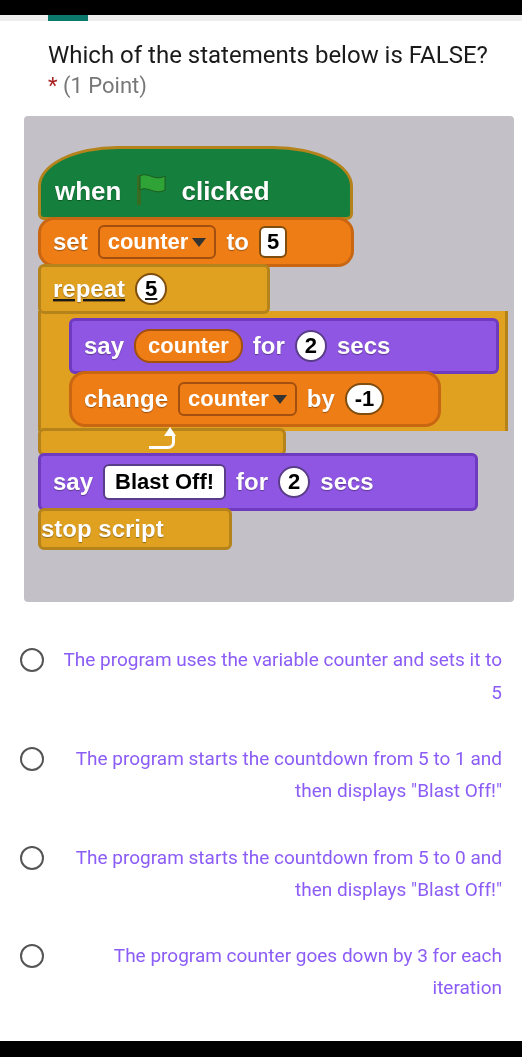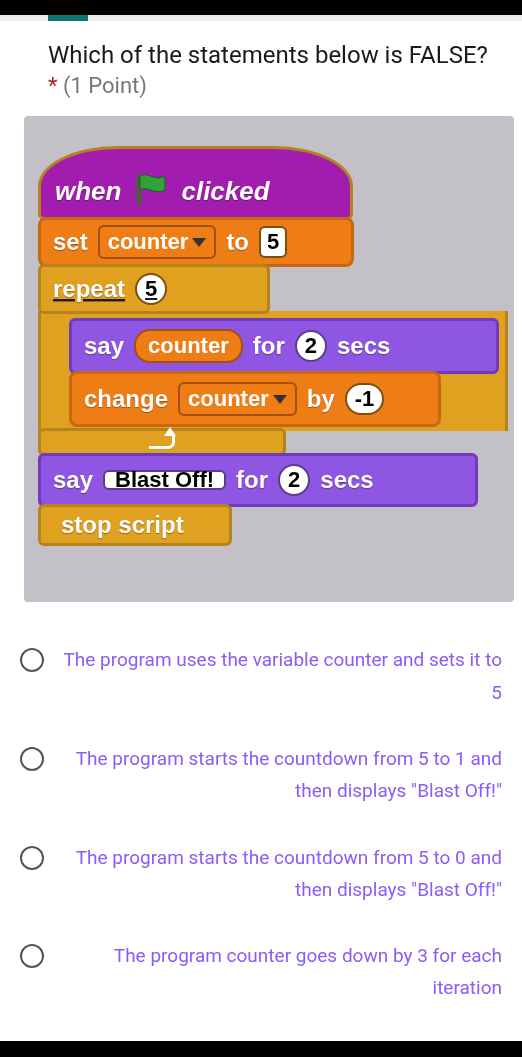--- a/index.html
+++ b/index.html
@@ -26,40 +26,39 @@
     position: relative;
     overflow: hidden;
     border-radius: 4px;
   }
 
   
   .stack { position: absolute; left: 14px; top: 30px; width: 478px; }
   .block { position: relative; font-family: Arial, Helvetica, sans-serif; font-weight: bold; }
   .label { color: #fff; text-shadow: 0 1px 1px rgba(0,0,0,0.35); }
   .hat {
-    background: #a21caf;
+    background: #15803d;
     border: 3px solid #b5831b;
     border-top-left-radius: 80px 40px;
     border-top-right-radius: 80px 40px;
     border-bottom-left-radius: 6px;
     border-bottom-right-radius: 6px;
     height: 74px;
     width: 315px;
     display: flex; align-items: flex-end; padding: 0 14px 10px 14px;
     gap: 12px;
     margin-bottom: -3px;
-    font-style: italic;
   }
   .flag {
     width: 36px; height: 34px; display:inline-block; position:relative;
   }
   .orange {
     background: #ee7d16;
     border: 3px solid #c86612;
-    border-radius: 8px;
+    border-radius: 16px;
     display: flex; align-items: center;
     padding: 8px 12px;
     gap: 10px;
     font-size: 24px;
     margin-bottom: -3px;
   }
   .set-block { width: 316px; height: 50px; }
   .var-slot {
     background: #ee7d16; border: 2px solid #a24f0f;
     border-radius: 6px; height: 34px; display:flex; align-items:center; padding: 0 8px;
@@ -107,25 +106,25 @@
     background:#8f56e3; border:3px solid #6e3ac0; border-radius:6px;
     display:flex; align-items:center; padding:8px 12px; gap:10px; font-size:24px;
     margin-bottom:-3px;
   }
   .reporter {
     background:#ee7d16; border:2px solid #a24f0f; border-radius:16px;
     height:34px; padding:0 12px; display:flex; align-items:center; color:#fff; font-size:22px;
   }
   .text-slot {
     background:#fff; color:#000; border:2px solid #5a3d88; border-radius:6px;
-    height:20px; padding:0 10px; display:flex; align-items:center; font-size:22px; font-weight:bold;
+    height:36px; padding:0 10px; display:flex; align-items:center; font-size:22px; font-weight:bold;
   }
   .stop {
     background:#e0a020; border:3px solid #b5831b; border-radius:6px;
-    width:194px; height:42px; display:flex; align-items:center; padding:0 20px;
+    width:194px; height:42px; display:flex; align-items:center; padding:0 0;
     font-size:24px;
   }
 
   
   .options { padding: 24px 20px 20px 20px; }
   .opt {
     display:flex; align-items:flex-start; gap:18px;
     margin-bottom: 34px;
   }
   .opt:last-child { margin-bottom: 6px; }

